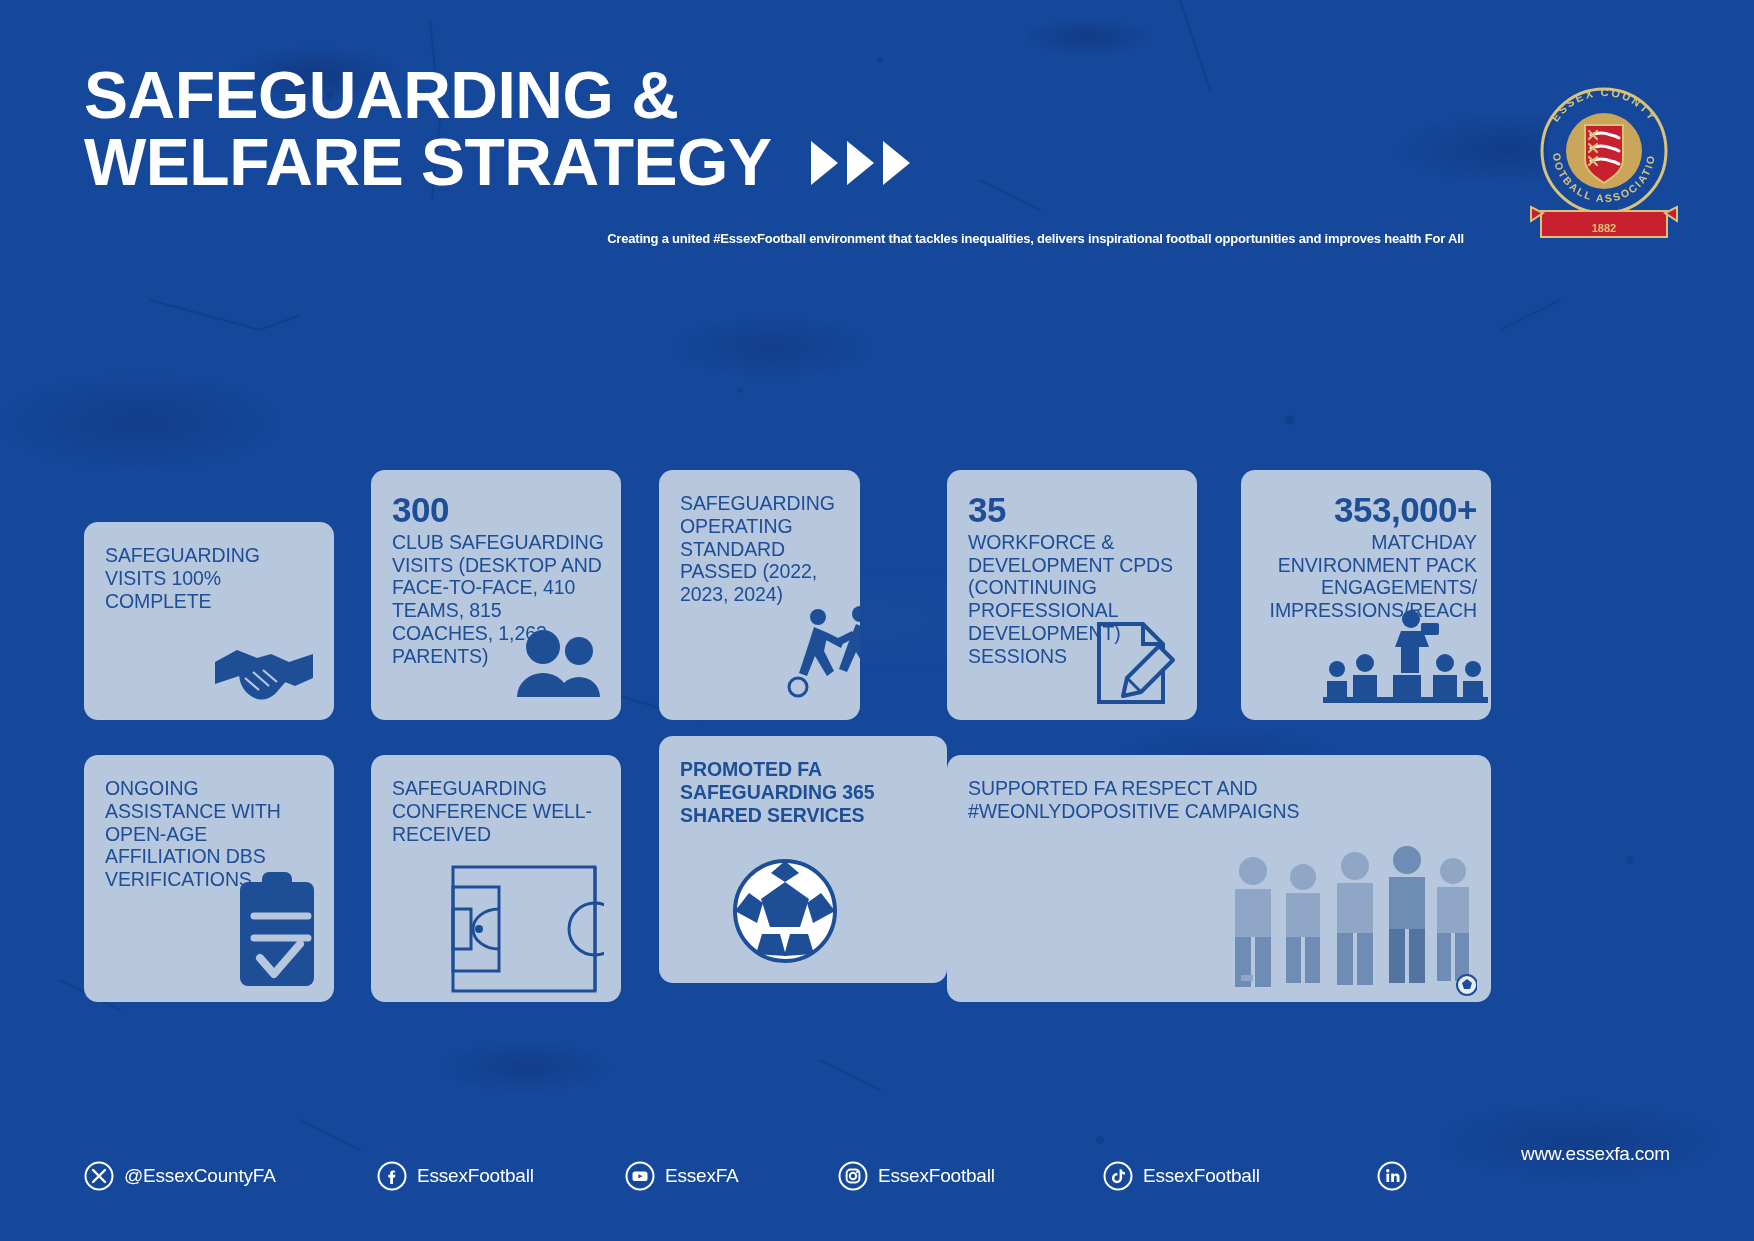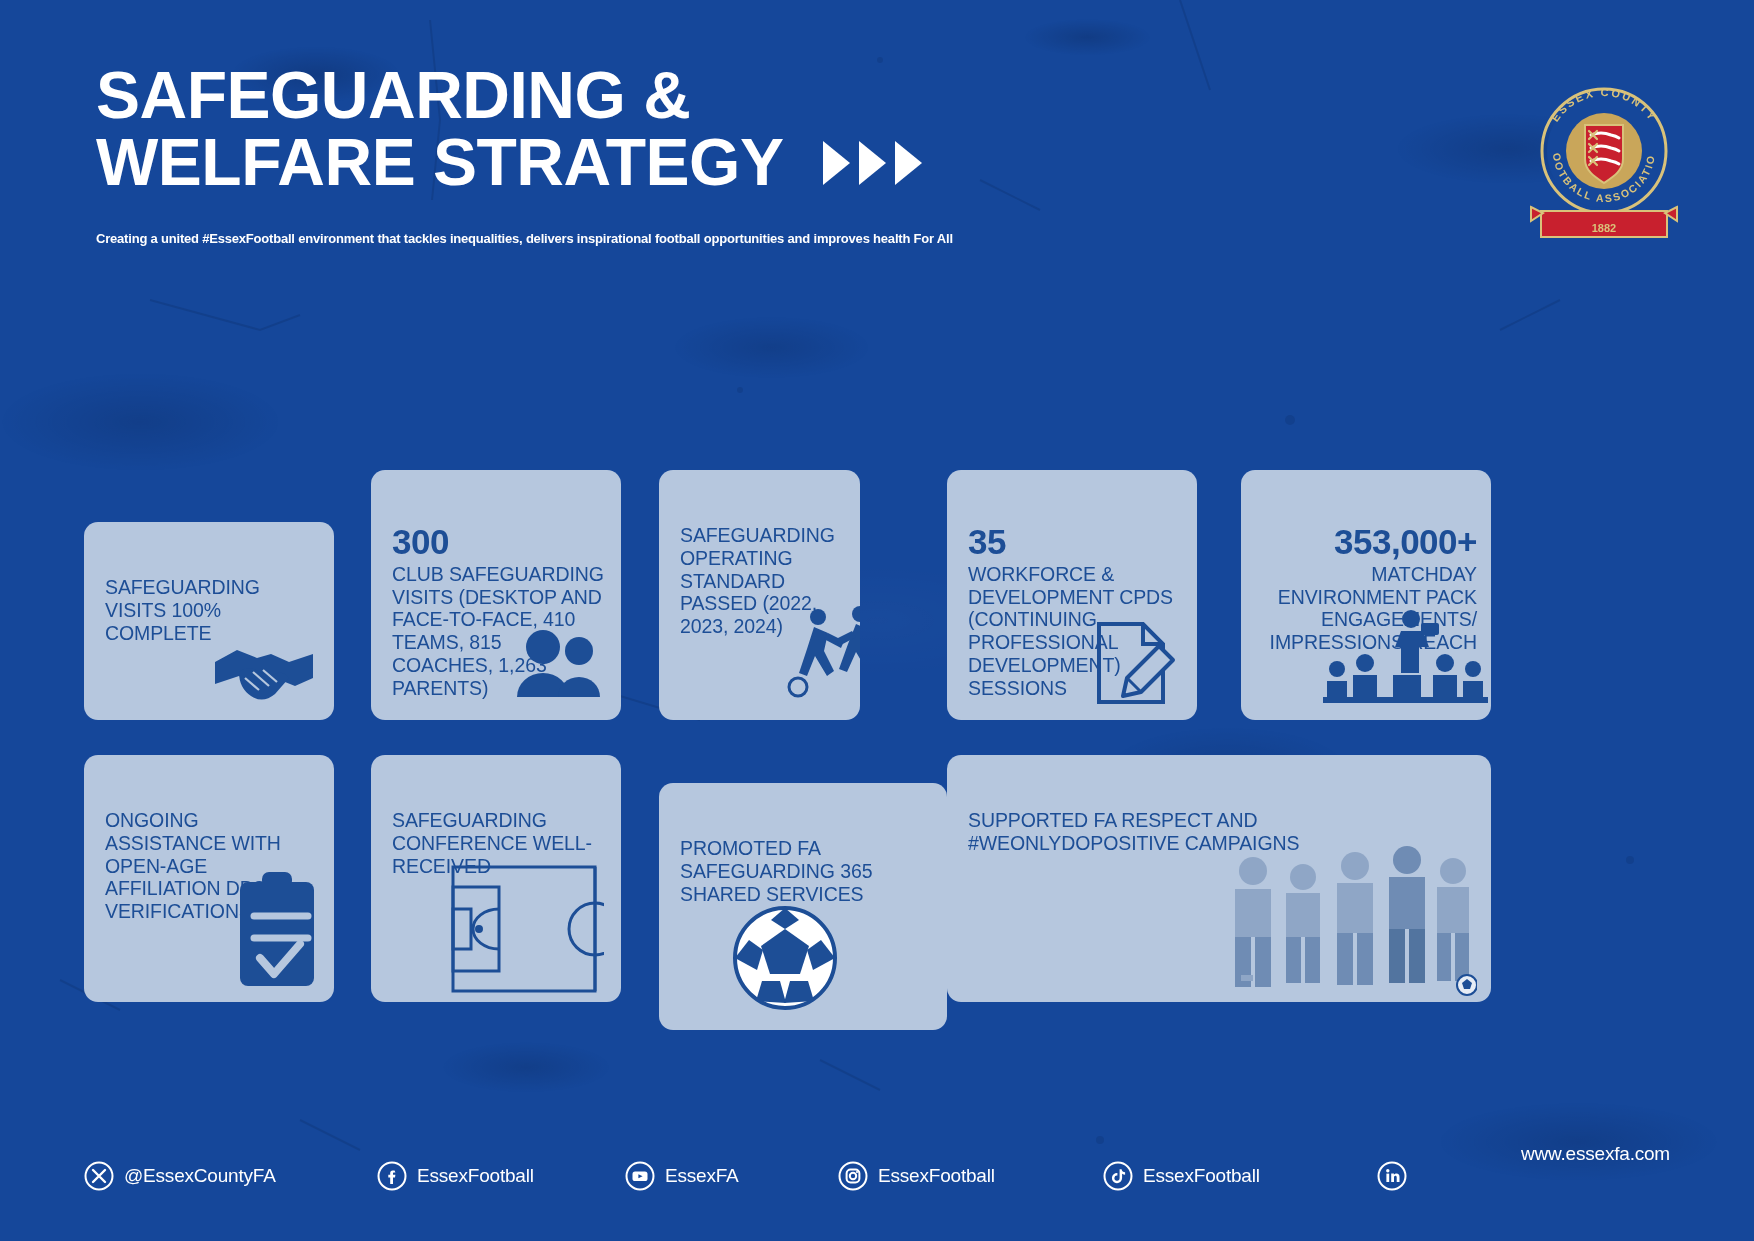--- a/index.html
+++ b/index.html
@@ -26,21 +26,21 @@
       radial-gradient(ellipse 170px 60px at 70% 62%, rgba(9,32,78,.35), transparent 70%),
       radial-gradient(ellipse 120px 36px at 30% 86%, rgba(9,32,78,.4), transparent 70%),
       radial-gradient(ellipse 200px 56px at 90% 92%, rgba(9,32,78,.4), transparent 70%),
       radial-gradient(ellipse 260px 90px at 50% 50%, rgba(255,255,255,.03), transparent 70%);
   }
   .scratches { position:absolute; inset:0; pointer-events:none; opacity:.5; }
 
   .page { position: relative; width: 1754px; height: 1241px; }
 
   
-  .header { position: absolute; left: 96px; top: 62px; width: 1380px; }
+  .header { position: absolute; left: 84px; top: 62px; width: 1380px; text-align: right; }
   .title {
     color: #ffffff;
     font-weight: 700;
     font-size: 66px;
     line-height: 1.02;
     letter-spacing: -0.5px;
     font-family: "Liberation Sans", sans-serif;
     text-transform: uppercase;
   }
   .title .line { display: flex; align-items: center; gap: 18px; white-space: nowrap; }
@@ -64,41 +64,41 @@
     color: #ffffff; font-size: 31px; font-weight: 400; letter-spacing: -0.3px;
   }
 
   
   .card {
     position: absolute;
     background: #b6c7de;
     border-radius: 14px;
     overflow: hidden;
   }
-  .card .ct { position: absolute; left: 21px; top: 22px; right: 14px; margin-top: 32px; }
+  .card .ct { position: absolute; left: 21px; top: 22px; right: 14px; }
   .card .big {
     color: #1d4e96; font-weight: 700; font-size: 35px; line-height: 1.02;
     letter-spacing: -0.5px; margin-bottom: 3px;
   }
   .card .txt {
     color: #1d4e96; font-size: 19.5px; line-height: 1.17;
     text-transform: uppercase; letter-spacing: -0.1px;
   }
   .card .icon { position: absolute; }
 
   
   #c1 { left: 84px;   top: 522px; width: 250px; height: 198px; }
   #c2 { left: 371px;  top: 470px; width: 250px; height: 250px; }
   #c3 { left: 659px;  top: 470px; width: 201px; height: 250px; }
   #c4 { left: 947px;  top: 470px; width: 250px; height: 250px; }
   #c5 { left: 1241px; top: 470px; width: 250px; height: 250px; text-align: right; }
   
   #c6 { left: 84px;   top: 755px; width: 250px; height: 247px; }
   #c7 { left: 371px;  top: 755px; width: 250px; height: 247px; }
-  #c8 { left: 659px;  top: 783px; width: 288px; height: 247px; }
+  #c8 { left: 659px;  top: 736px; width: 288px; height: 247px; font-weight: bold; }
   #c9 { left: 947px;  top: 755px; width: 544px; height: 247px; }
 
   
   .footer { position: absolute; left: 0; right: 0; bottom: 36px; height: 44px; }
   .social { position: absolute; display: flex; align-items: center; gap: 10px; }
   .social .lbl { color: #ffffff; font-size: 19px; letter-spacing: -0.2px; white-space: nowrap; }
   .social svg { display: block; }
   .website { position: absolute; right: 84px; bottom: 40px; color:#fff; font-size:19px; letter-spacing:-0.2px; }
 </style>
 </head>

